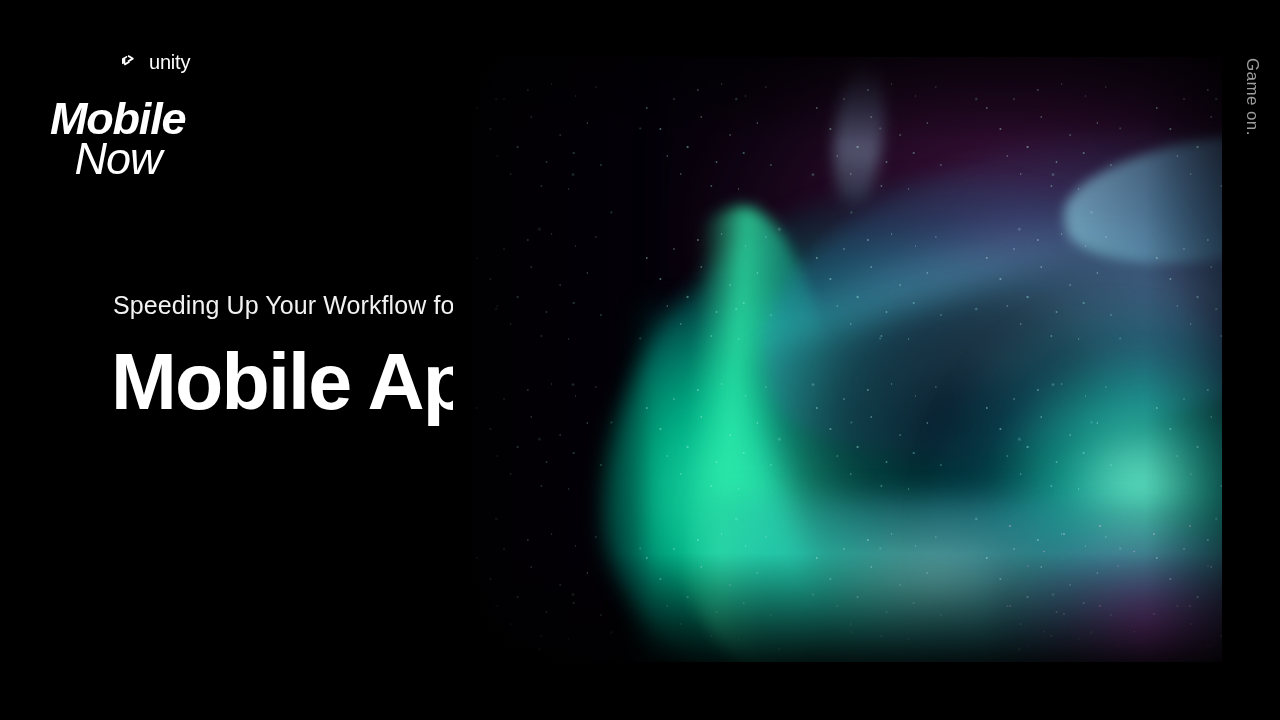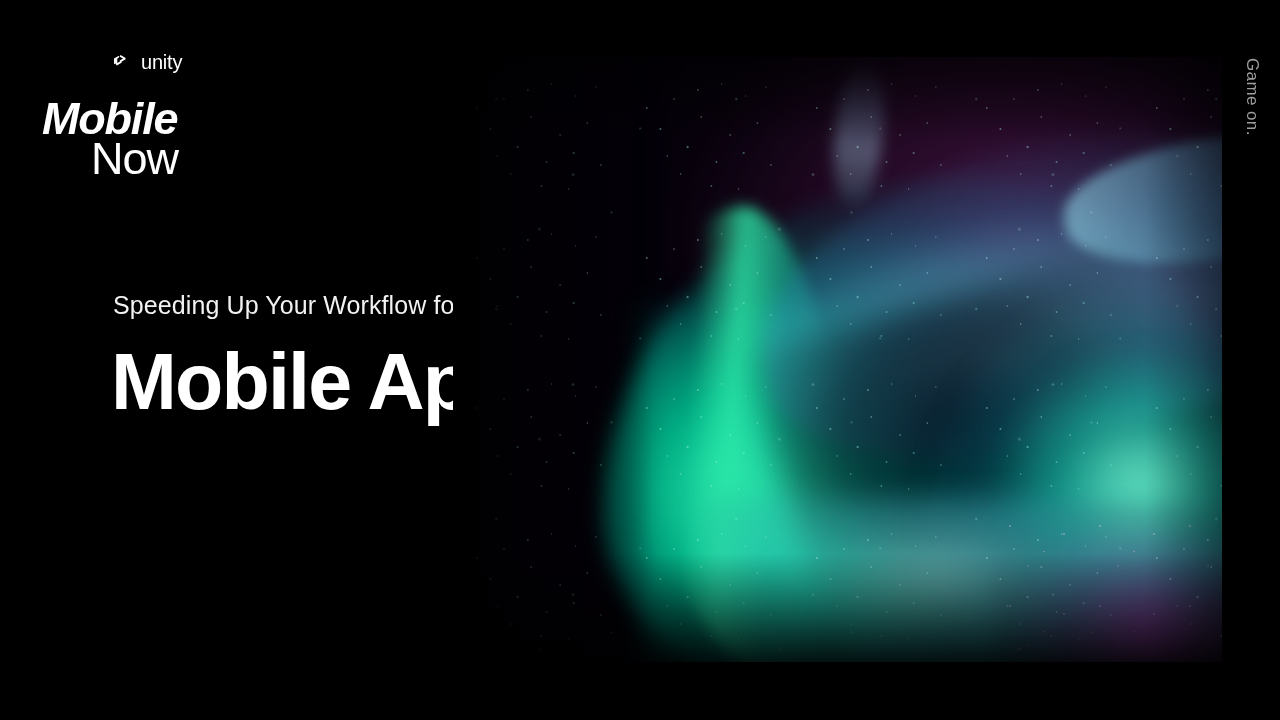--- a/index.html
+++ b/index.html
@@ -8,21 +8,21 @@
     background:#000; overflow:hidden;
     font-family:"Liberation Sans", sans-serif;
   }
   .slide {
     position:relative;
     width:1280px; height:720px;
     background:#000;
   }
 
   
-  .brand { position:absolute; left:42px; top:50px; }
+  .brand { position:absolute; left:50px; top:50px; }
 
   .unity-lockup {
     display:flex; align-items:center; gap:9px;
     margin-left:66px;
   }
   .unity-cube { width:24px; height:24px; display:block; }
   .unity-word {
     color:#fff; font-size:20px; font-weight:400;
     letter-spacing:-0.2px; line-height:1;
   }
@@ -30,24 +30,24 @@
   .unite-now { margin-top:24px; width:136px; }
   .unite-line {
     display:block;
     color:#fff; font-style:italic; font-weight:800;
     font-size:45px; line-height:0.93;
     letter-spacing:-1.2px;
     text-align:left;
   }
   .now-line {
     display:block;
-    color:#fff; font-weight:400;
+    color:#fff; font-style:italic; font-weight:400;
     font-size:45px; line-height:0.95;
     letter-spacing:-1.0px;
-    text-align:right;
+    text-align:center;
     margin-top:-2px;
   }
 
   
   .eyebrow {
     position:absolute; left:113px; top:292px;
     color:#f2f2f2; font-size:25px; font-weight:400;
     letter-spacing:0.1px; line-height:1.1;
     white-space:nowrap;
   }

